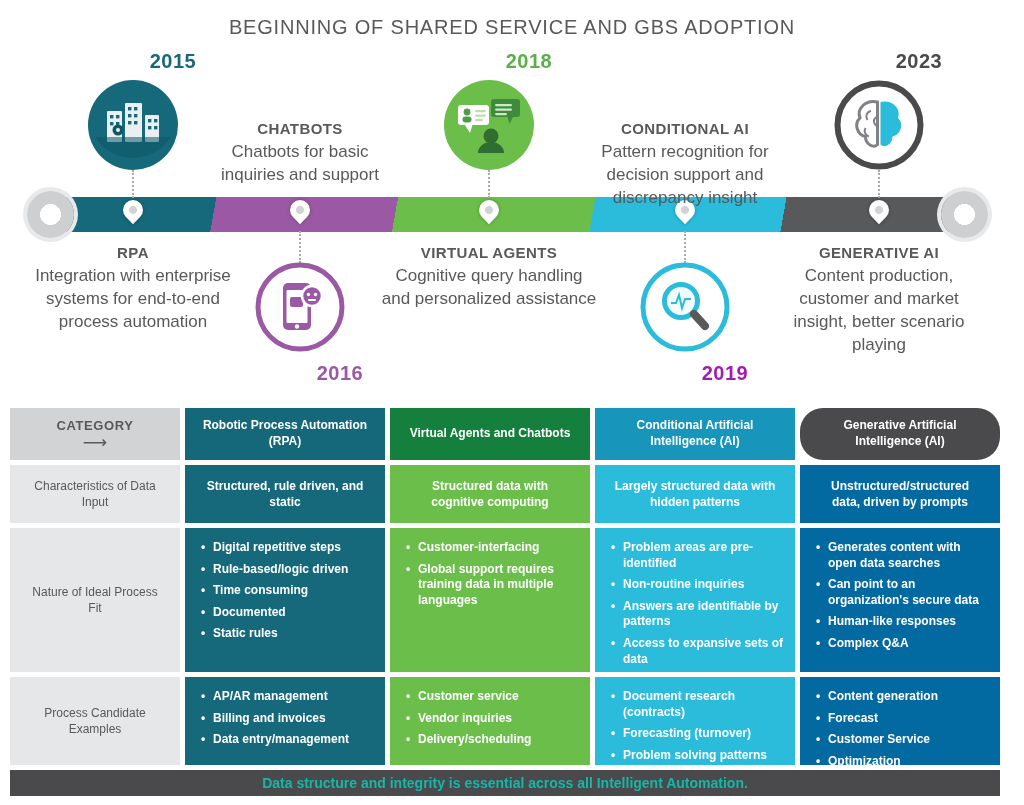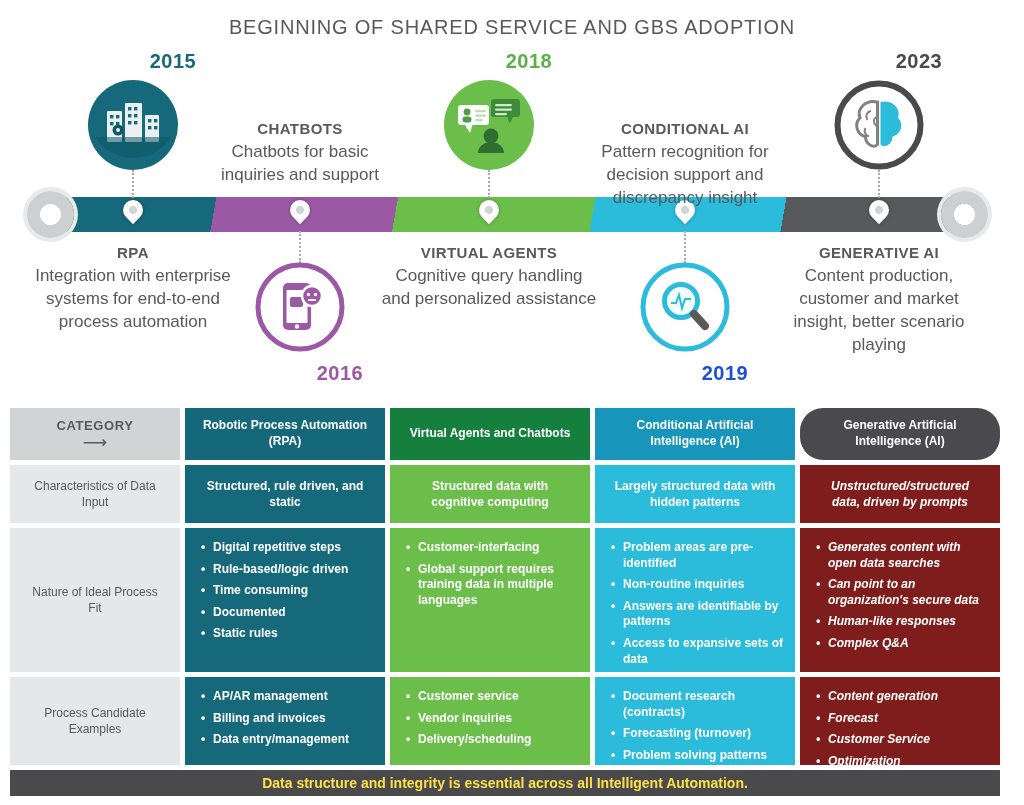--- a/index.html
+++ b/index.html
@@ -98,32 +98,32 @@
   .list-cell ul { list-style: none; margin: 0; padding: 0; }
   .list-cell li {
     position: relative; padding-left: 12px; margin-bottom: 6px;
     font-size: 12px; font-weight: bold; color: #fff; line-height: 1.3;
   }
   .list-cell li::before { content: "•"; position: absolute; left: 0; top: 0; }
 
   .bg-rpa-h { background: #15687A; } .bg-rpa { background: #16697B; }
   .bg-va-h  { background: #15803d; } .bg-va  { background: #6CBE4B; }
   .bg-ca-h  { background: #1895BB; } .bg-ca  { background: #2BBCDC; }
-  .bg-ga-h  { background: #4A4A4C; border-radius: 23px; } .bg-ga  { background: #7f1d1d; font-style: italic; }
+  .bg-ga-h  { background: #4A4A4C; border-radius: 23px; } .bg-ga  { background: #0369a1; }
 
   .footer-bar {
     margin-top: 5px; width: 990px; height: 26px; background: #4A4A4C;
-    color: #fde047; font-size: 14px; font-weight: bold;
+    color: #14b8a6; font-size: 14px; font-weight: bold;
     display: flex; align-items: center; justify-content: center;
   }
 
   .c-teal   { color: #16697B; }
   .c-purple { color: #9B59A5; }
   .c-green  { color: #5BB04A; }
-  .c-cyan   { color: #1d4ed8; }
+  .c-cyan   { color: #a21caf; }
   .c-dark   { color: #4A4A4C; }
 </style>
 </head>
 <body>
 
 <div class="canvas">
 
   <div class="main-title">BEGINNING OF SHARED SERVICE AND GBS ADOPTION</div>
 
   <div class="tl-bar"></div>

